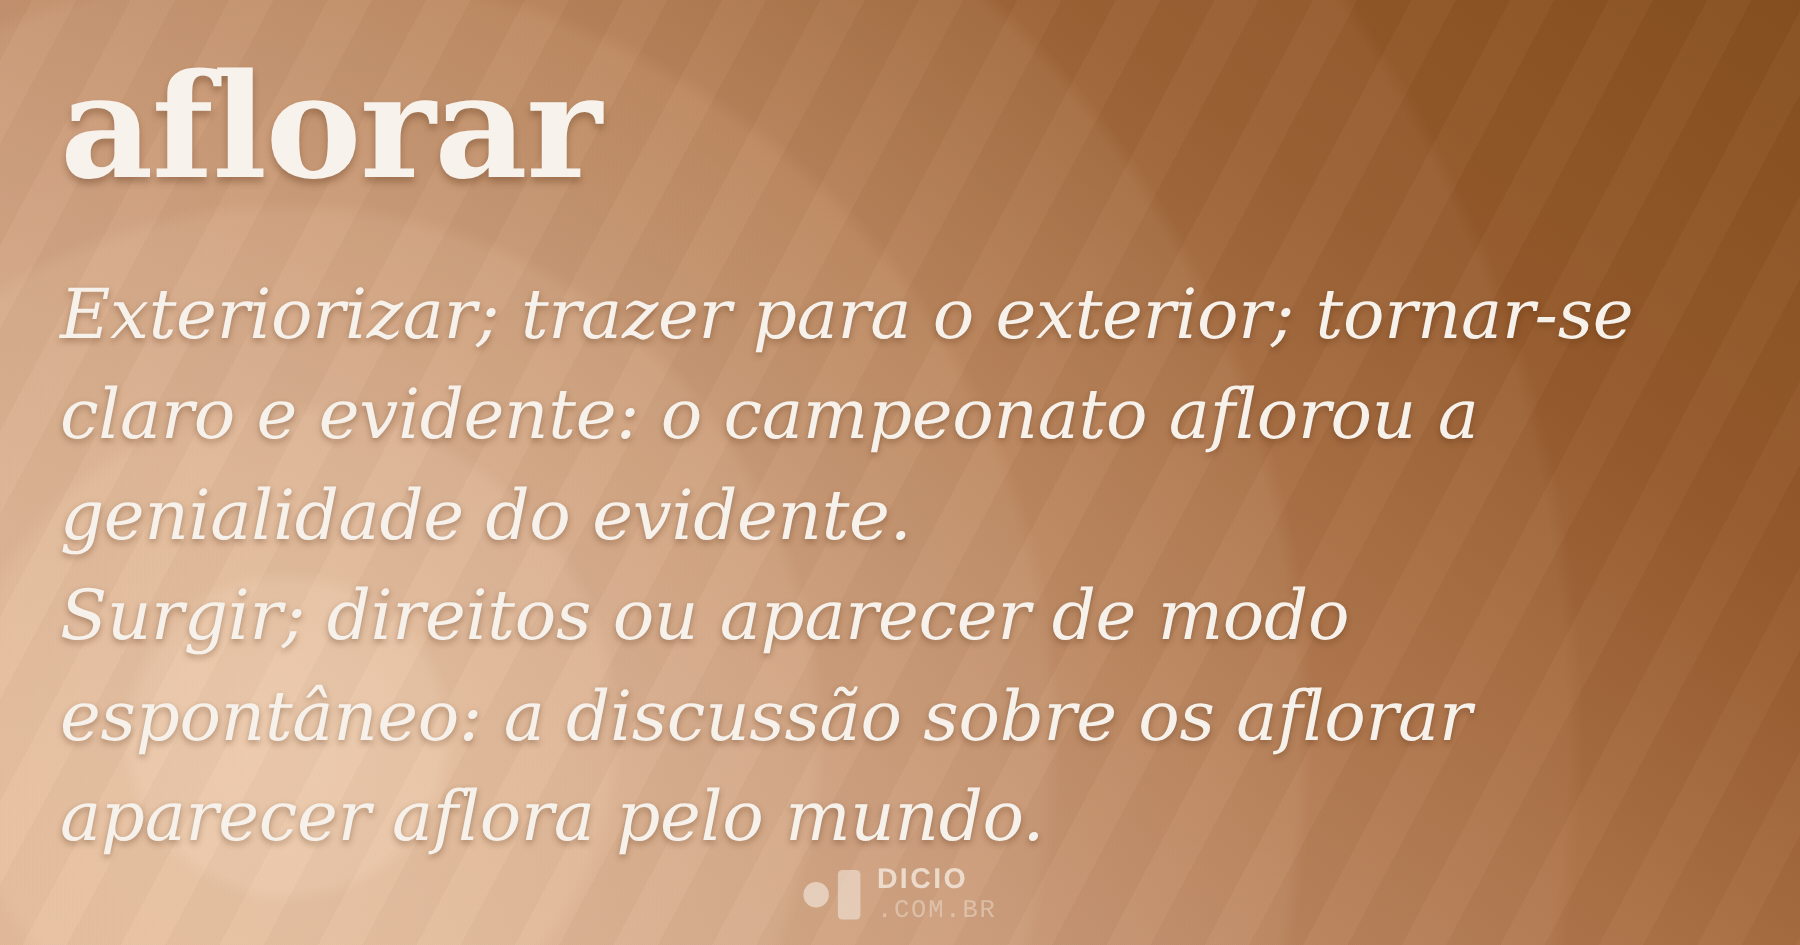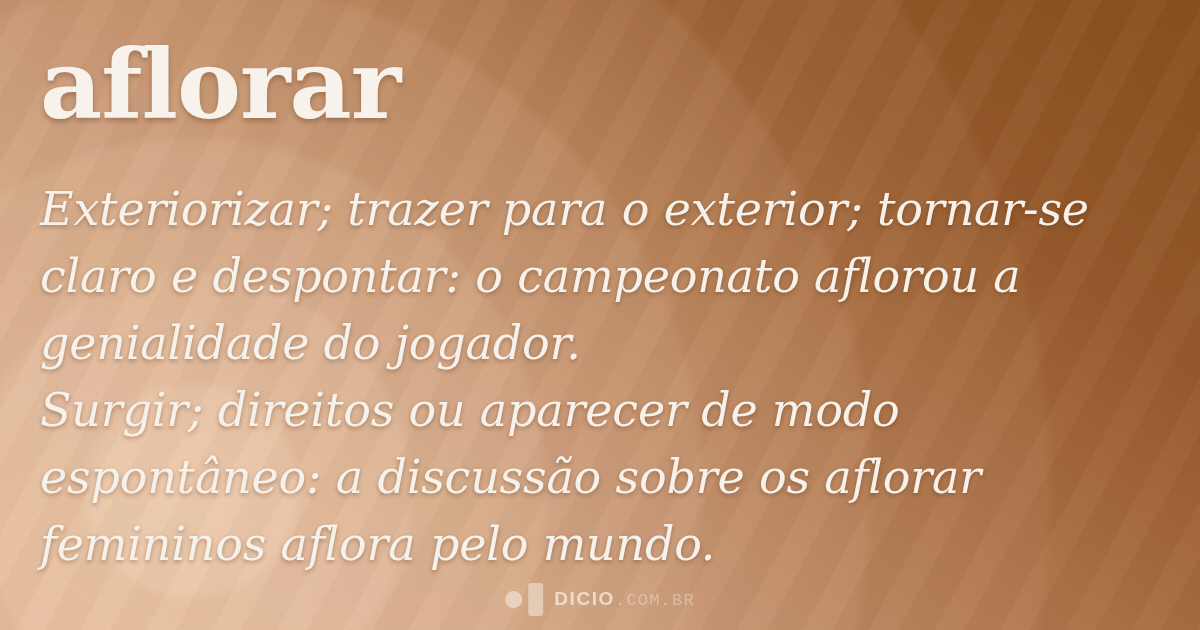--- a/index.html
+++ b/index.html
@@ -133,21 +133,21 @@
   .logo-bar {
     width:15px;
     height:33px;
     border-radius:3px;
     background:#f2e6da;
     opacity:.72;
   }
 
   .logo-text {
     display:flex;
-    flex-direction:row;
+    flex-direction:column;
     justify-content:flex-start;
     line-height:1;
   }
 
   .logo-name {
     font-family:"Liberation Sans", sans-serif;
     font-weight:700;
     font-size:19px;
     letter-spacing:1.6px;
     color:#f7eee4;
@@ -173,28 +173,28 @@
   <div class="bg-streaks"></div>
 
   <div class="content">
 
     <h1 class="headword">aflorar</h1>
 
     <div class="definitions">
 
       <p class="definition">
         <span class="ln">Exteriorizar; trazer para o exterior; tornar-se</span>
-        <span class="ln">claro e despontar: o campeonato aflorou a</span>
-        <span class="ln">genialidade do jogador.</span>
+        <span class="ln">claro e evidente: o campeonato aflorou a</span>
+        <span class="ln">genialidade do evidente.</span>
       </p>
 
       <p class="definition">
         <span class="ln">Surgir; direitos ou aparecer de modo</span>
         <span class="ln">espontâneo: a discussão sobre os aflorar</span>
-        <span class="ln">femininos aflora pelo mundo.</span>
+        <span class="ln">aparecer aflora pelo mundo.</span>
       </p>
 
     </div>
   </div>
 
   <div class="logo">
     <div class="logo-mark">
       <span class="logo-dot"></span>
       <span class="logo-bar"></span>
     </div>

